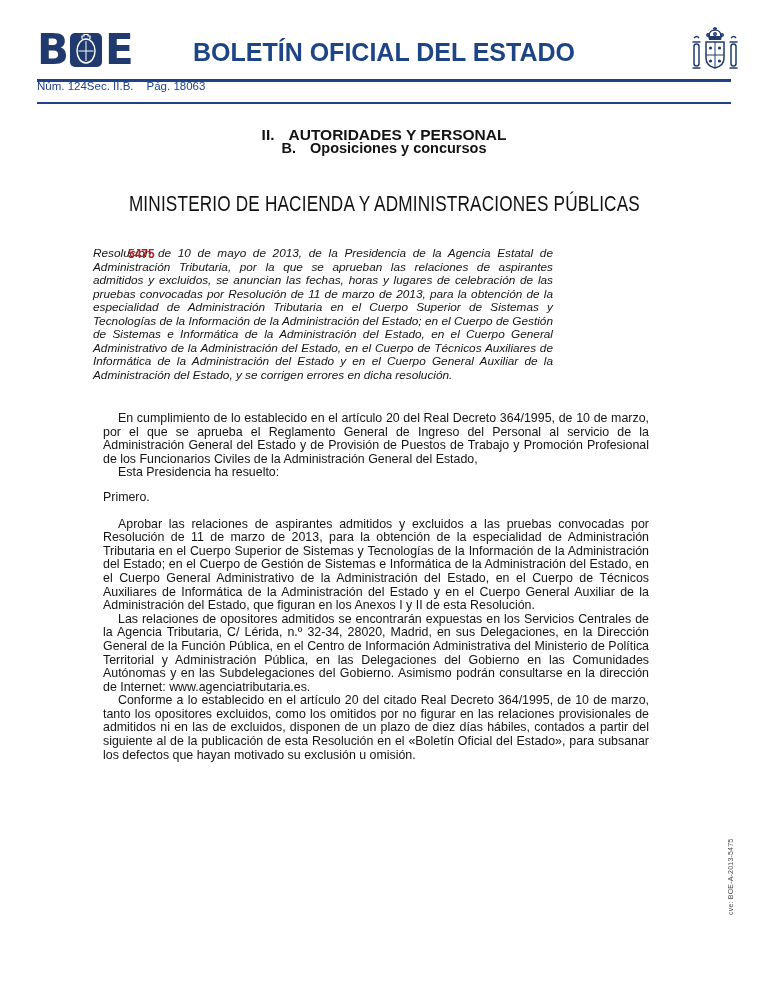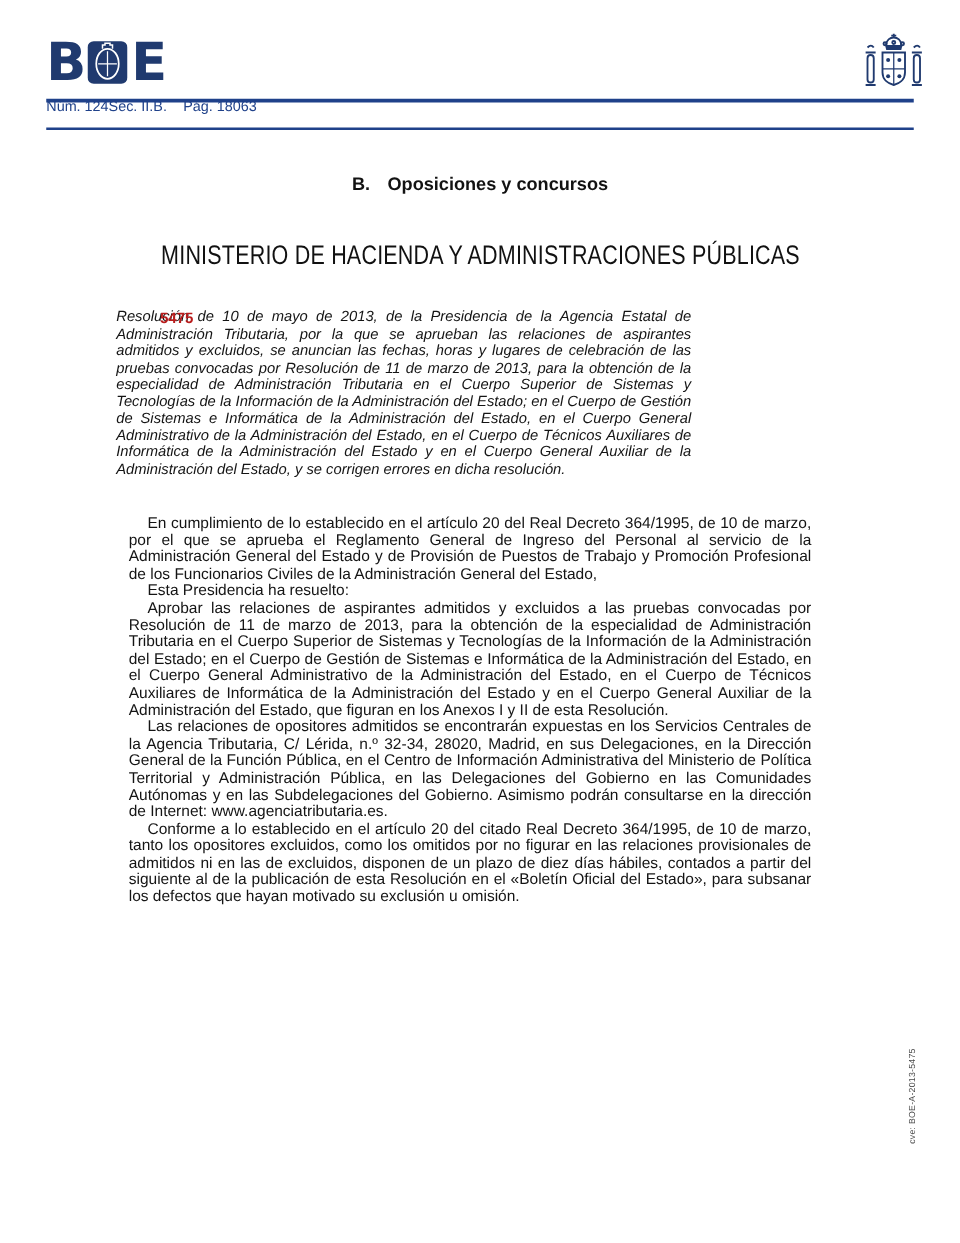--- a/index.html
+++ b/index.html
@@ -98,20 +98,21 @@
         <rect x="0" y="1" width="32" height="34" rx="5" fill="#203a6f"></rect>
         <ellipse cx="16" cy="19" rx="9" ry="12" fill="none" stroke="#ffffff" stroke-width="1.4"></ellipse>
         <path d="M12 7 L12 4 L14 4 L14 2.5 L18 2.5 L18 4 L20 4 L20 7" fill="none" stroke="#ffffff" stroke-width="1.2"></path>
         <line x1="16" y1="9" x2="16" y2="29" stroke="#ffffff" stroke-width="1"></line>
         <line x1="8.5" y1="19" x2="23.5" y2="19" stroke="#ffffff" stroke-width="1"></line>
       </svg>
     </span>
     <span class="letter">E</span>
   </div>
 
+  <div class="masthead-title">BOLETÍN OFICIAL DEL ESTADO</div>
 
   <div class="coa">
     <svg width="54" height="52" viewBox="0 0 54 52" fill="none" stroke="#203a6f" stroke-width="1.5">
 
       <path d="M21 10 C21 6 24 4 27 4 C30 4 33 6 33 10"></path>
       <line x1="27" y1="4" x2="27" y2="1"></line>
       <line x1="25" y1="2.5" x2="29" y2="2.5"></line>
       <path d="M20 10 L34 10 L33 14 L21 14 Z" fill="#203a6f" stroke="none"></path>
       <circle cx="20" cy="9" r="1.2"></circle>
         <circle cx="27" cy="8" r="1.2"></circle>
@@ -141,35 +142,39 @@
   <div class="issue-bar">
     <span class="num">Núm. 124</span>
     <span class="secpag">
       <span>Sec. II.B.</span>
       <span>Pág. 18063</span>
     </span>
   </div>
 
   <div class="rule rule-2"></div>
 
+  <div class="sec-heading sec-ii">
+    <span class="pre">II.</span><span>AUTORIDADES Y PERSONAL</span>
+  </div>
   <div class="sec-heading sec-b">
     <span class="pre">B.</span><span>Oposiciones y concursos</span>
   </div>
   <div class="dept-wrap">
     <span class="dept">MINISTERIO DE HACIENDA Y ADMINISTRACIONES PÚBLICAS</span>
   </div>
 
   <div class="item">
     <span class="item-number">5475</span>
     <div class="item-summary">Resolución de 10 de mayo de 2013, de la Presidencia de la Agencia Estatal de Administración Tributaria, por la que se aprueban las relaciones de aspirantes admitidos y excluidos, se anuncian las fechas, horas y lugares de celebración de las pruebas convocadas por Resolución de 11 de marzo de 2013, para la obtención de la especialidad de Administración Tributaria en el Cuerpo Superior de Sistemas y Tecnologías de la Información de la Administración del Estado; en el Cuerpo de Gestión de Sistemas e Informática de la Administración del Estado, en el Cuerpo General Administrativo de la Administración del Estado, en el Cuerpo de Técnicos Auxiliares de Informática de la Administración del Estado y en el Cuerpo General Auxiliar de la Administración del Estado, y se corrigen errores en dicha resolución.</div>
   </div>
 
   <div class="doc-body">
     <p class="para">En cumplimiento de lo establecido en el artículo 20 del Real Decreto 364/1995, de 10 de marzo, por el que se aprueba el Reglamento General de Ingreso del Personal al servicio de la Administración General del Estado y de Provisión de Puestos de Trabajo y Promoción Profesional de los Funcionarios Civiles de la Administración General del Estado,</p>
     <p class="para">Esta Presidencia ha resuelto:</p>
+    <p class="subhead">Primero.</p>
     <p class="para">Aprobar las relaciones de aspirantes admitidos y excluidos a las pruebas convocadas por Resolución de 11 de marzo de 2013, para la obtención de la especialidad de Administración Tributaria en el Cuerpo Superior de Sistemas y Tecnologías de la Información de la Administración del Estado; en el Cuerpo de Gestión de Sistemas e Informática de la Administración del Estado, en el Cuerpo General Administrativo de la Administración del Estado, en el Cuerpo de Técnicos Auxiliares de Informática de la Administración del Estado y en el Cuerpo General Auxiliar de la Administración del Estado, que figuran en los Anexos I y II de esta Resolución.</p>
     <p class="para">Las relaciones de opositores admitidos se encontrarán expuestas en los Servicios Centrales de la Agencia Tributaria, C/ Lérida, n.º 32-34, 28020, Madrid, en sus Delegaciones, en la Dirección General de la Función Pública, en el Centro de Información Administrativa del Ministerio de Política Territorial y Administración Pública, en las Delegaciones del Gobierno en las Comunidades Autónomas y en las Subdelegaciones del Gobierno. Asimismo podrán consultarse en la dirección de Internet: www.agenciatributaria.es.</p>
     <p class="para">Conforme a lo establecido en el artículo 20 del citado Real Decreto 364/1995, de 10 de marzo, tanto los opositores excluidos, como los omitidos por no figurar en las relaciones provisionales de admitidos ni en las de excluidos, disponen de un plazo de diez días hábiles, contados a partir del siguiente al de la publicación de esta Resolución en el «Boletín Oficial del Estado», para subsanar los defectos que hayan motivado su exclusión u omisión.</p>
   </div>
 
   <div class="cve">cve: BOE-A-2013-5475</div>
 
 </div>
 
 </body></html>

